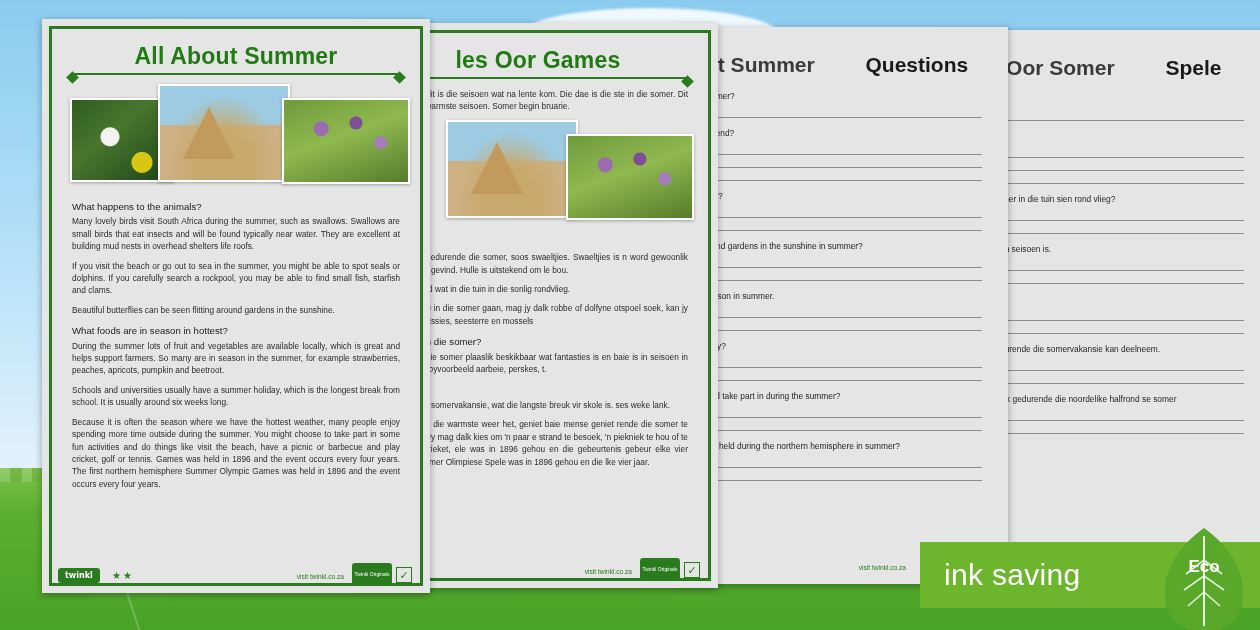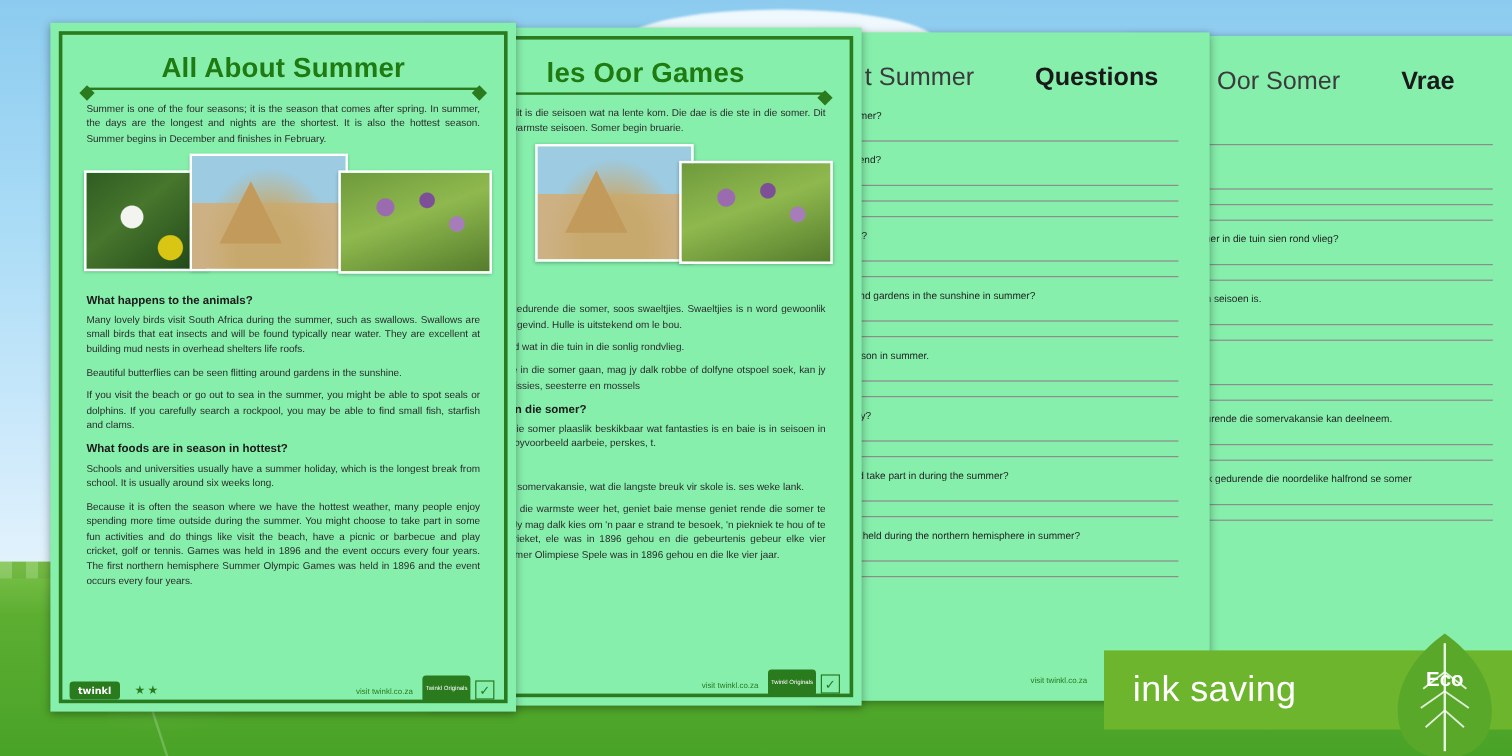--- a/index.html
+++ b/index.html
@@ -39,21 +39,21 @@
     position: absolute; left: 120px; top: 480px; width: 240px; height: 150px;
     border-left: 2px solid rgba(255,255,255,.35);
     transform: rotate(-18deg);
     opacity: .6;
   }
 
   
   .stack { position: absolute; left: 0; top: 0; width: 1260px; height: 630px; }
   .sheet {
     position: absolute;
-    background: #86efac;
+    background: #e5e5e5;
     box-shadow: 0 2px 7px rgba(0,0,0,0.35);
     overflow: hidden;
     padding-left: 16px;
   }
   
   .sheet-4 { left: 940px; top: 30px; width: 330px; height: 550px; }
   .sheet-3 { left: 678px; top: 27px; width: 330px; height: 557px; }
   .sheet-2 { left: 358px; top: 23px; width: 360px; height: 565px; }
   .sheet-1 { left: 42px; top: 19px; width: 388px; height: 574px; }
 
@@ -81,37 +81,37 @@
   .title-bar .deco-l, .title-bar .deco-r {
     position: absolute; bottom: -4px; width: 9px; height: 9px; background: #2a7a1e; transform: rotate(45deg);
   }
   .title-bar .deco-l { left: 14px; }
   .title-bar .deco-r { right: 14px; }
 
   .q-title {
     text-align: center; font-size: 21px; color: #1a1a1a; padding: 16px 8px 10px 8px;
     white-space: nowrap;
   }
-  .q-title .light { color: #3b3b3b; font-weight: normal; text-align: right; }
+  .q-title .light { color: #3b3b3b; font-weight: bold; text-align: right; }
   .q-title .bold { font-weight: bold; margin-left: 45px; }
 
   
   .body-text {
     padding: 6px 18px 0 18px;
     font-size: 8.3px;
     line-height: 12.4px;
     color: #2b2b2b;
     text-align: justify;
   }
   .body-text p { margin: 0 0 7px 0; }
   .body-text h3 {
     margin: 9px 0 2px 0;
     font-size: 9.6px;
     color: #1a1a1a;
-    font-weight: bold;
+    font-weight: normal;
   }
 
   
   .img-row {
     position: relative; height: 100px; margin: 6px 16px 2px 16px;
   }
   .photo {
     position: absolute; border: 2px solid #ffffff; box-shadow: 0 1px 3px rgba(0,0,0,.3);
     overflow: hidden;
   }
@@ -210,21 +210,21 @@
 <div class="grass"></div>
 <div class="leaf-deco"></div>
 <div class="leaf-veins"></div>
 
 <div class="stack">
 
   <div class="sheet sheet-4">
     <div class="sheet-inner">
       <div class="q-title">
         <span class="light">s Oor Somer</span>
-        <span class="bold">Vrae</span>
+        <span class="bold">Spele</span>
       </div>
       <div class="q-list">
 
         <div class="q-item">
           <div class="q-text">mer?</div>
           <div class="q-lines">
             <div class="ln"></div>
           </div>
         </div>
 
@@ -403,34 +403,32 @@
 
   <div class="sheet sheet-1">
     <div class="sheet-inner">
       <div class="frame"></div>
       <div class="title-bar">
         <span>All About Summer</span>
         <span class="title-rule"></span>
         <span class="deco-l"></span>
         <span class="deco-r"></span>
       </div>
-      <div class="body-text">
-        <p>Summer is one of the four seasons; it is the season that comes after spring. In summer, the days are the longest and nights are the shortest. It is also the hottest season. Summer begins in December and finishes in February.</p>
-      </div>
       <div class="img-row">
         <div class="photo ph-butterfly"></div>
         <div class="photo ph-sand"></div>
         <div class="photo ph-flowers"></div>
       </div>
       <div class="body-text">
         <h3>What happens to the animals?</h3>
         <p>Many lovely birds visit South Africa during the summer, such as swallows. Swallows are small birds that eat insects and will be found typically near water. They are excellent at building mud nests in overhead shelters life roofs.</p>
+        <p>If you visit the beach or go out to sea in the summer, you might be able to spot seals or dolphins. If you carefully search a rockpool, you may be able to find small fish, starfish and clams.</p>
         <p>Beautiful butterflies can be seen flitting around gardens in the sunshine.</p>
-        <p>If you visit the beach or go out to sea in the summer, you might be able to spot seals or dolphins. If you carefully search a rockpool, you may be able to find small fish, starfish and clams.</p>
         <h3>What foods are in season in hottest?</h3>
+        <p>During the summer lots of fruit and vegetables are available locally, which is great and helps support farmers. So many are in season in the summer, for example strawberries, peaches, apricots, pumpkin and beetroot.</p>
         <p>Schools and universities usually have a summer holiday, which is the longest break from school. It is usually around six weeks long.</p>
         <p>Because it is often the season where we have the hottest weather, many people enjoy spending more time outside during the summer. You might choose to take part in some fun activities and do things like visit the beach, have a picnic or barbecue and play cricket, golf or tennis. Games was held in 1896 and the event occurs every four years. The first northern hemisphere Summer Olympic Games was held in 1896 and the event occurs every four years.</p>
       </div>
       <div class="footer">
         <div class="twinkl-logo">twinkl</div>
         <div class="stars">★★</div>
         <div class="visit">visit twinkl.co.za</div>
         <div class="badge">Twinkl Originals</div>
         <div class="tick">✓</div>
       </div>

